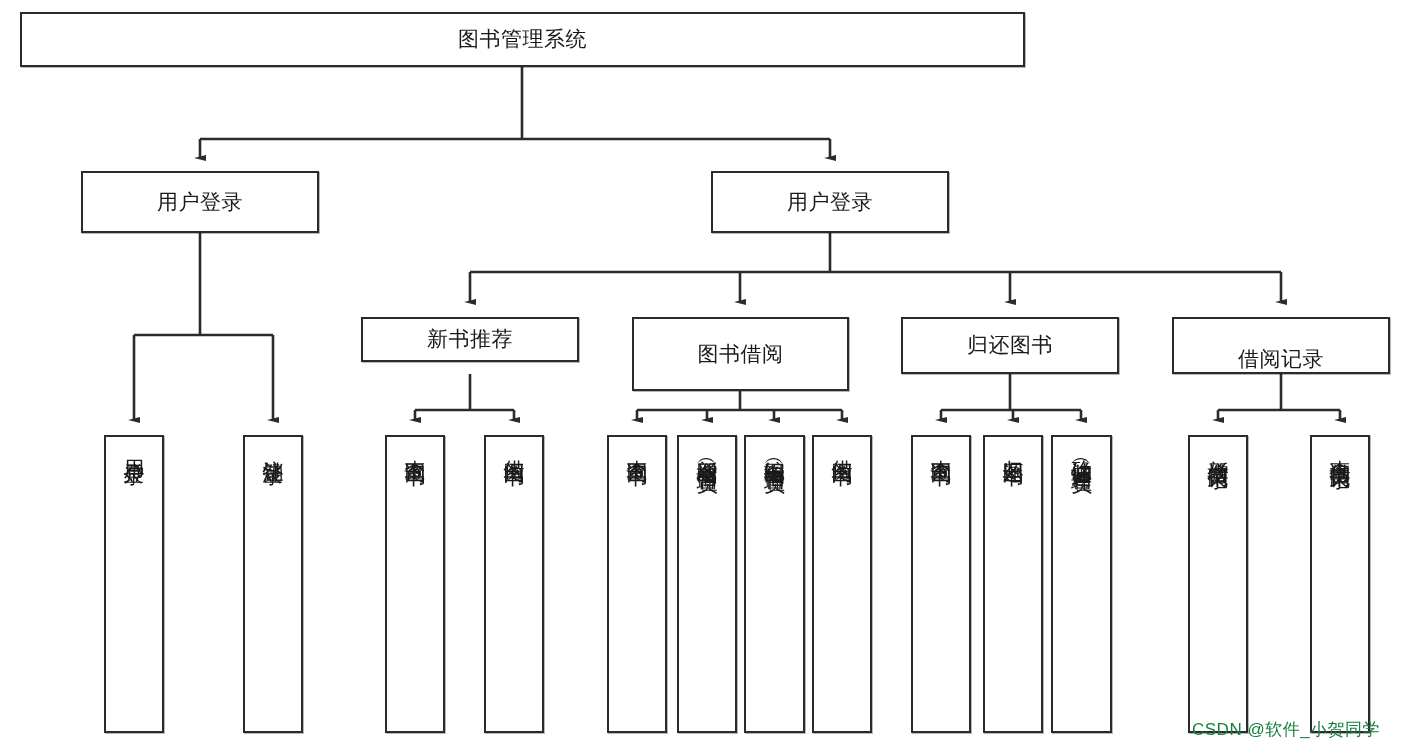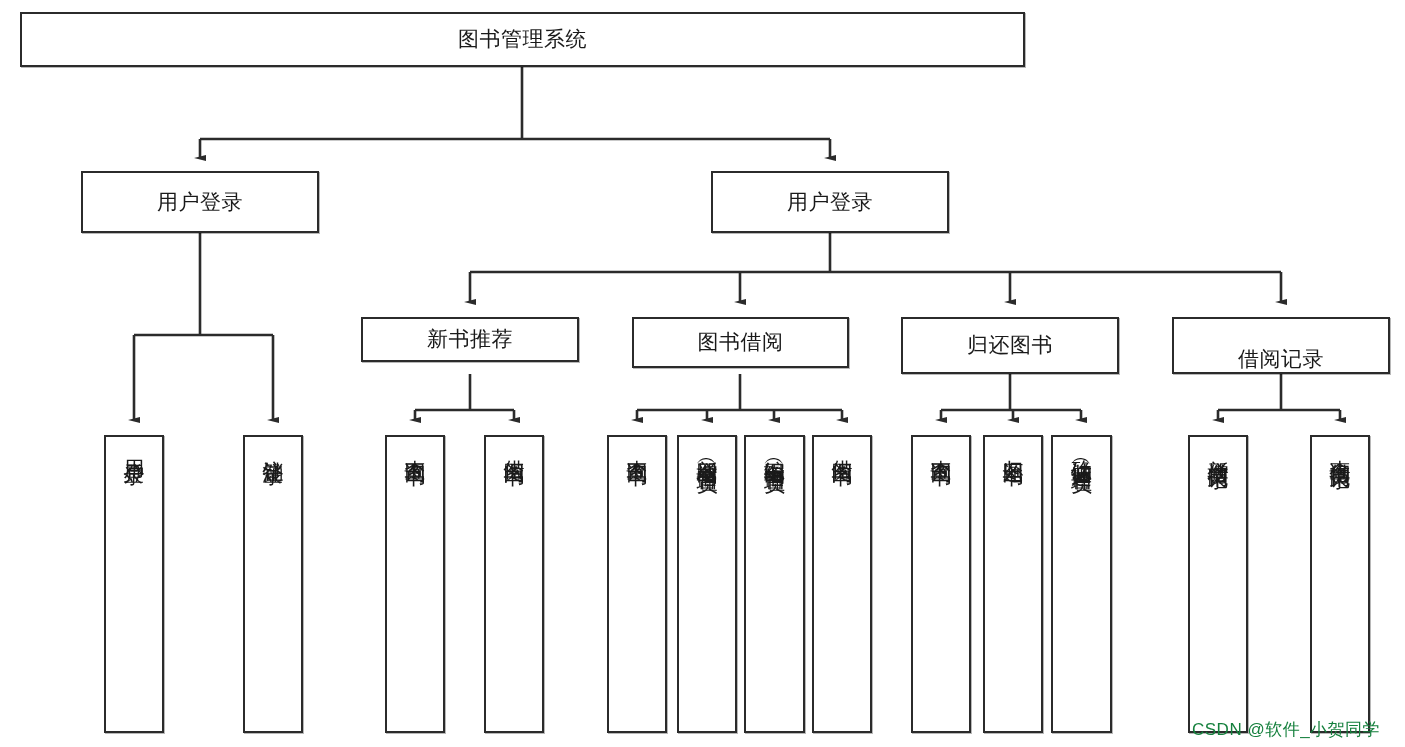--- a/index.html
+++ b/index.html
@@ -129,21 +129,21 @@
   <div class="node horiz" style="left:81px; top:171px; width:238px; height:62px;">
     <span class="label">用户登录</span>
   </div>
   <div class="node horiz" style="left:711px; top:171px; width:238px; height:62px;">
     <span class="label">用户登录</span>
   </div>
 
   <div class="node horiz" style="left:361px; top:317px; width:218px; height:45px;">
     <span class="label">新书推荐</span>
   </div>
-  <div class="node horiz" style="left:632px; top:317px; width:217px; height:51px;">
+  <div class="node horiz" style="left:632px; top:317px; width:217px; height:74px;">
     <span class="label">图书借阅</span>
   </div>
   <div class="node horiz" style="left:901px; top:317px; width:218px; height:57px;">
     <span class="label">归还图书</span>
   </div>
   <div class="node horiz" style="left:1172px; top:317px; width:218px; height:57px;align-items:flex-end;">
     <span class="label">借阅记录</span>
   </div>
 
   <div class="node vert" style="left:104px; top:435px; width:60px; height:298px;">

